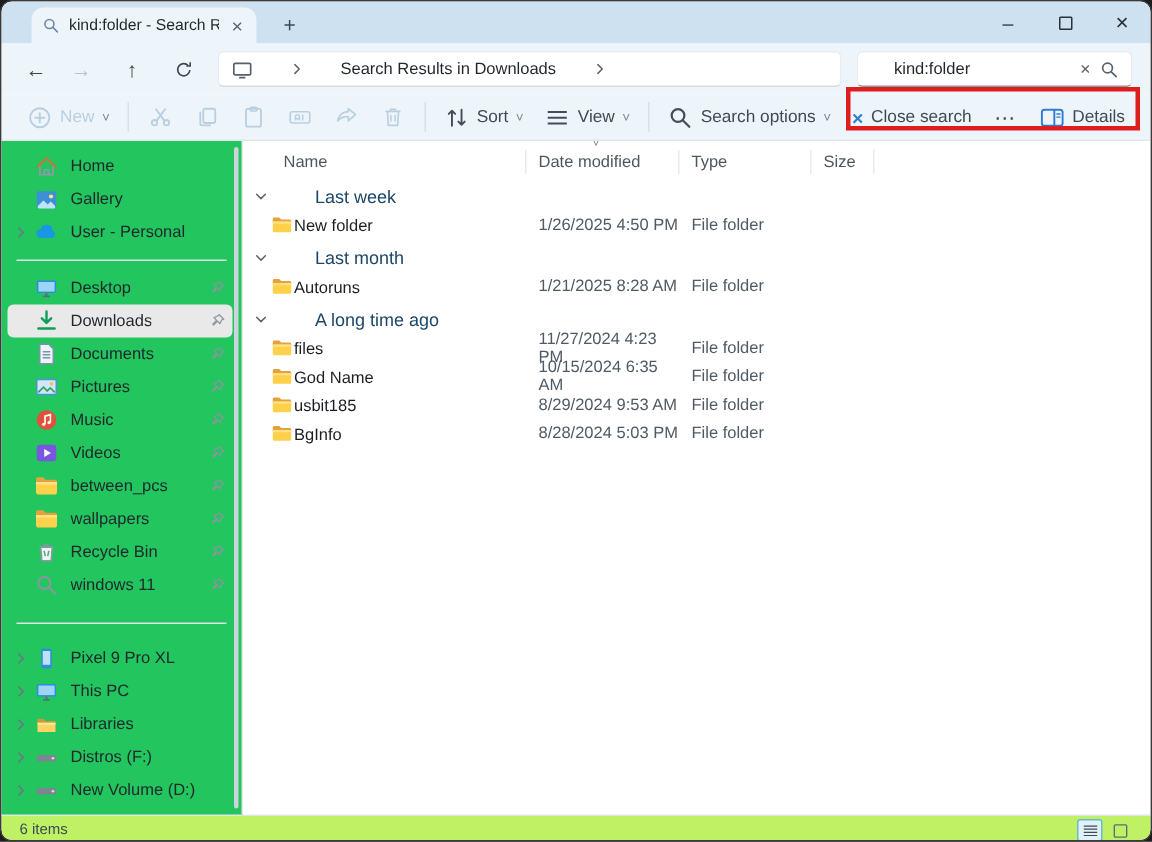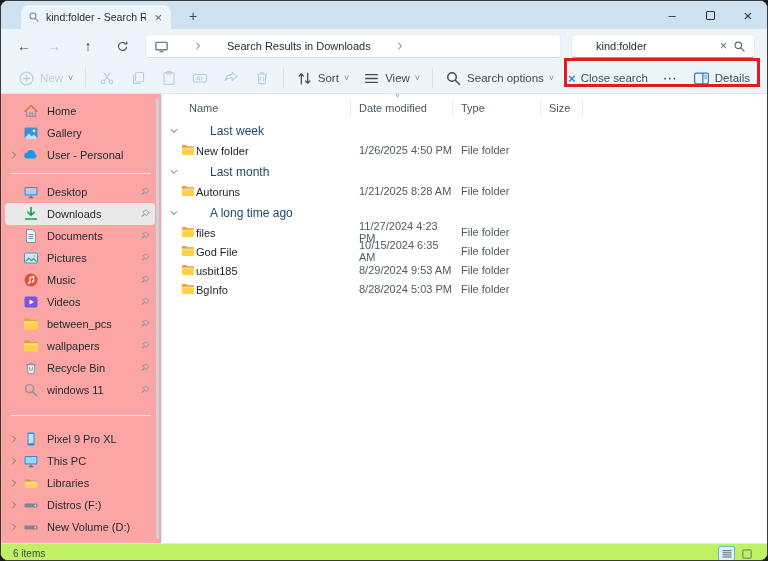--- a/index.html
+++ b/index.html
@@ -53,21 +53,21 @@
   .iconbtn.disabled .tbicon { color:#b9cfdf; }
   .caret { font-size:9px; color:#7a8691; }
   .tbsep { width:1px; height:20px; background:#d8e1e8; margin:0 5px; }
   .bluex { color:#2f7fd0; font-size:13px; font-weight:bold; }
   .more { font-size:14px; color:#3f4a54; letter-spacing:1px; padding:0 8px; }
   .spacer { flex:1; }
   .details-ic { color:#2e7cd6; }
 
   
   .main { display:flex; height:449px; }
-  .sidebar { position:relative; width:161px; background:#fca5a5; border-right:1px solid #e3e8ec;
+  .sidebar { position:relative; width:161px; background:#22c55e; border-right:1px solid #e3e8ec;
              padding-top:6px; overflow:hidden; }
   .sb-thumb { position:absolute; right:2px; top:4px; bottom:4px; width:3px; background:#ccd4da;
               border-radius:2px; }
   .sideitem { display:flex; align-items:center; height:22px; margin:0 6px 0 4px; border-radius:4px;
               font-size:11px; color:#1f262c; }
   .sideitem.selected { background:#e9e9e9; }
   .exp { width:18px; display:flex; align-items:center; justify-content:center; color:#6c7680; }
   .exp svg { width:10px; height:10px; }
   .sideicon { width:16px; height:16px; margin-right:8px; flex:0 0 16px; }
   .noexp { padding-left:18px; }
@@ -619,21 +619,21 @@
             <span>files</span>
           </div>
         <div class="cell-date">11/27/2024 4:23 PM</div>
         <div class="cell-type">File folder</div>
       </div>
       <div class="filerow">
         <div class="cell-name">
             <svg class="fico">
               <use href="#i-folder"></use>
             </svg>
-            <span>God File</span>
+            <span>God Name</span>
           </div>
         <div class="cell-date">10/15/2024 6:35 AM</div>
         <div class="cell-type">File folder</div>
       </div>
       <div class="filerow">
         <div class="cell-name">
             <svg class="fico">
               <use href="#i-folder"></use>
             </svg>
             <span>usbit185</span>

